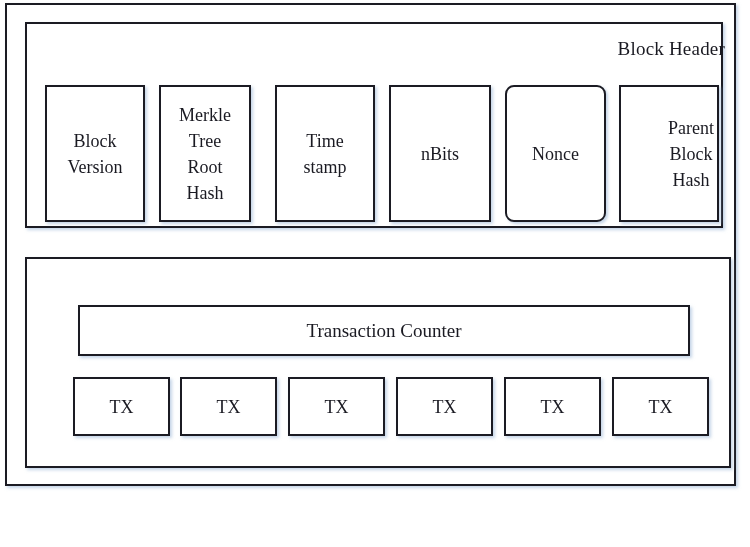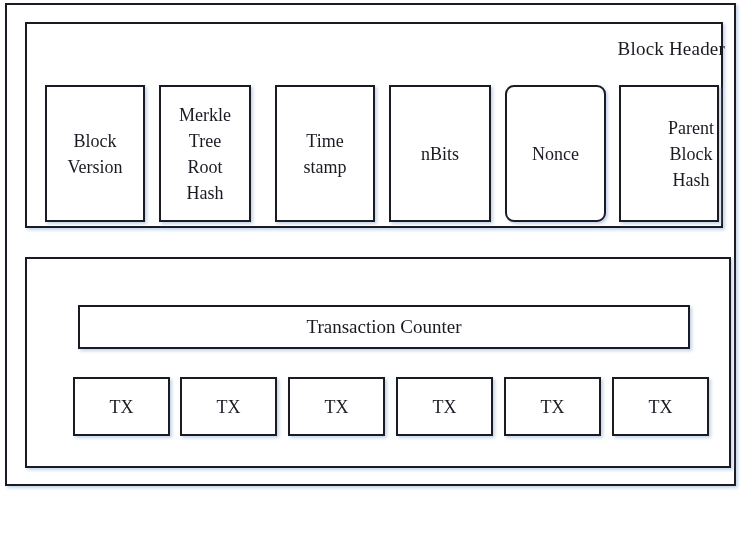--- a/index.html
+++ b/index.html
@@ -83,21 +83,21 @@
     left: 18px;
     top: 252px;
     width: 706px;
     height: 211px;
   }
 
   #transaction-counter-box {
     left: 51px;
     top: 46px;
     width: 612px;
-    height: 44px;
+    height: 51px;
     display: flex;
     align-items: center;
     justify-content: center;
     font-size: 19px;
     line-height: 24px;
   }
 
   .tx-box {
     top: 118px;
     width: 97px;

